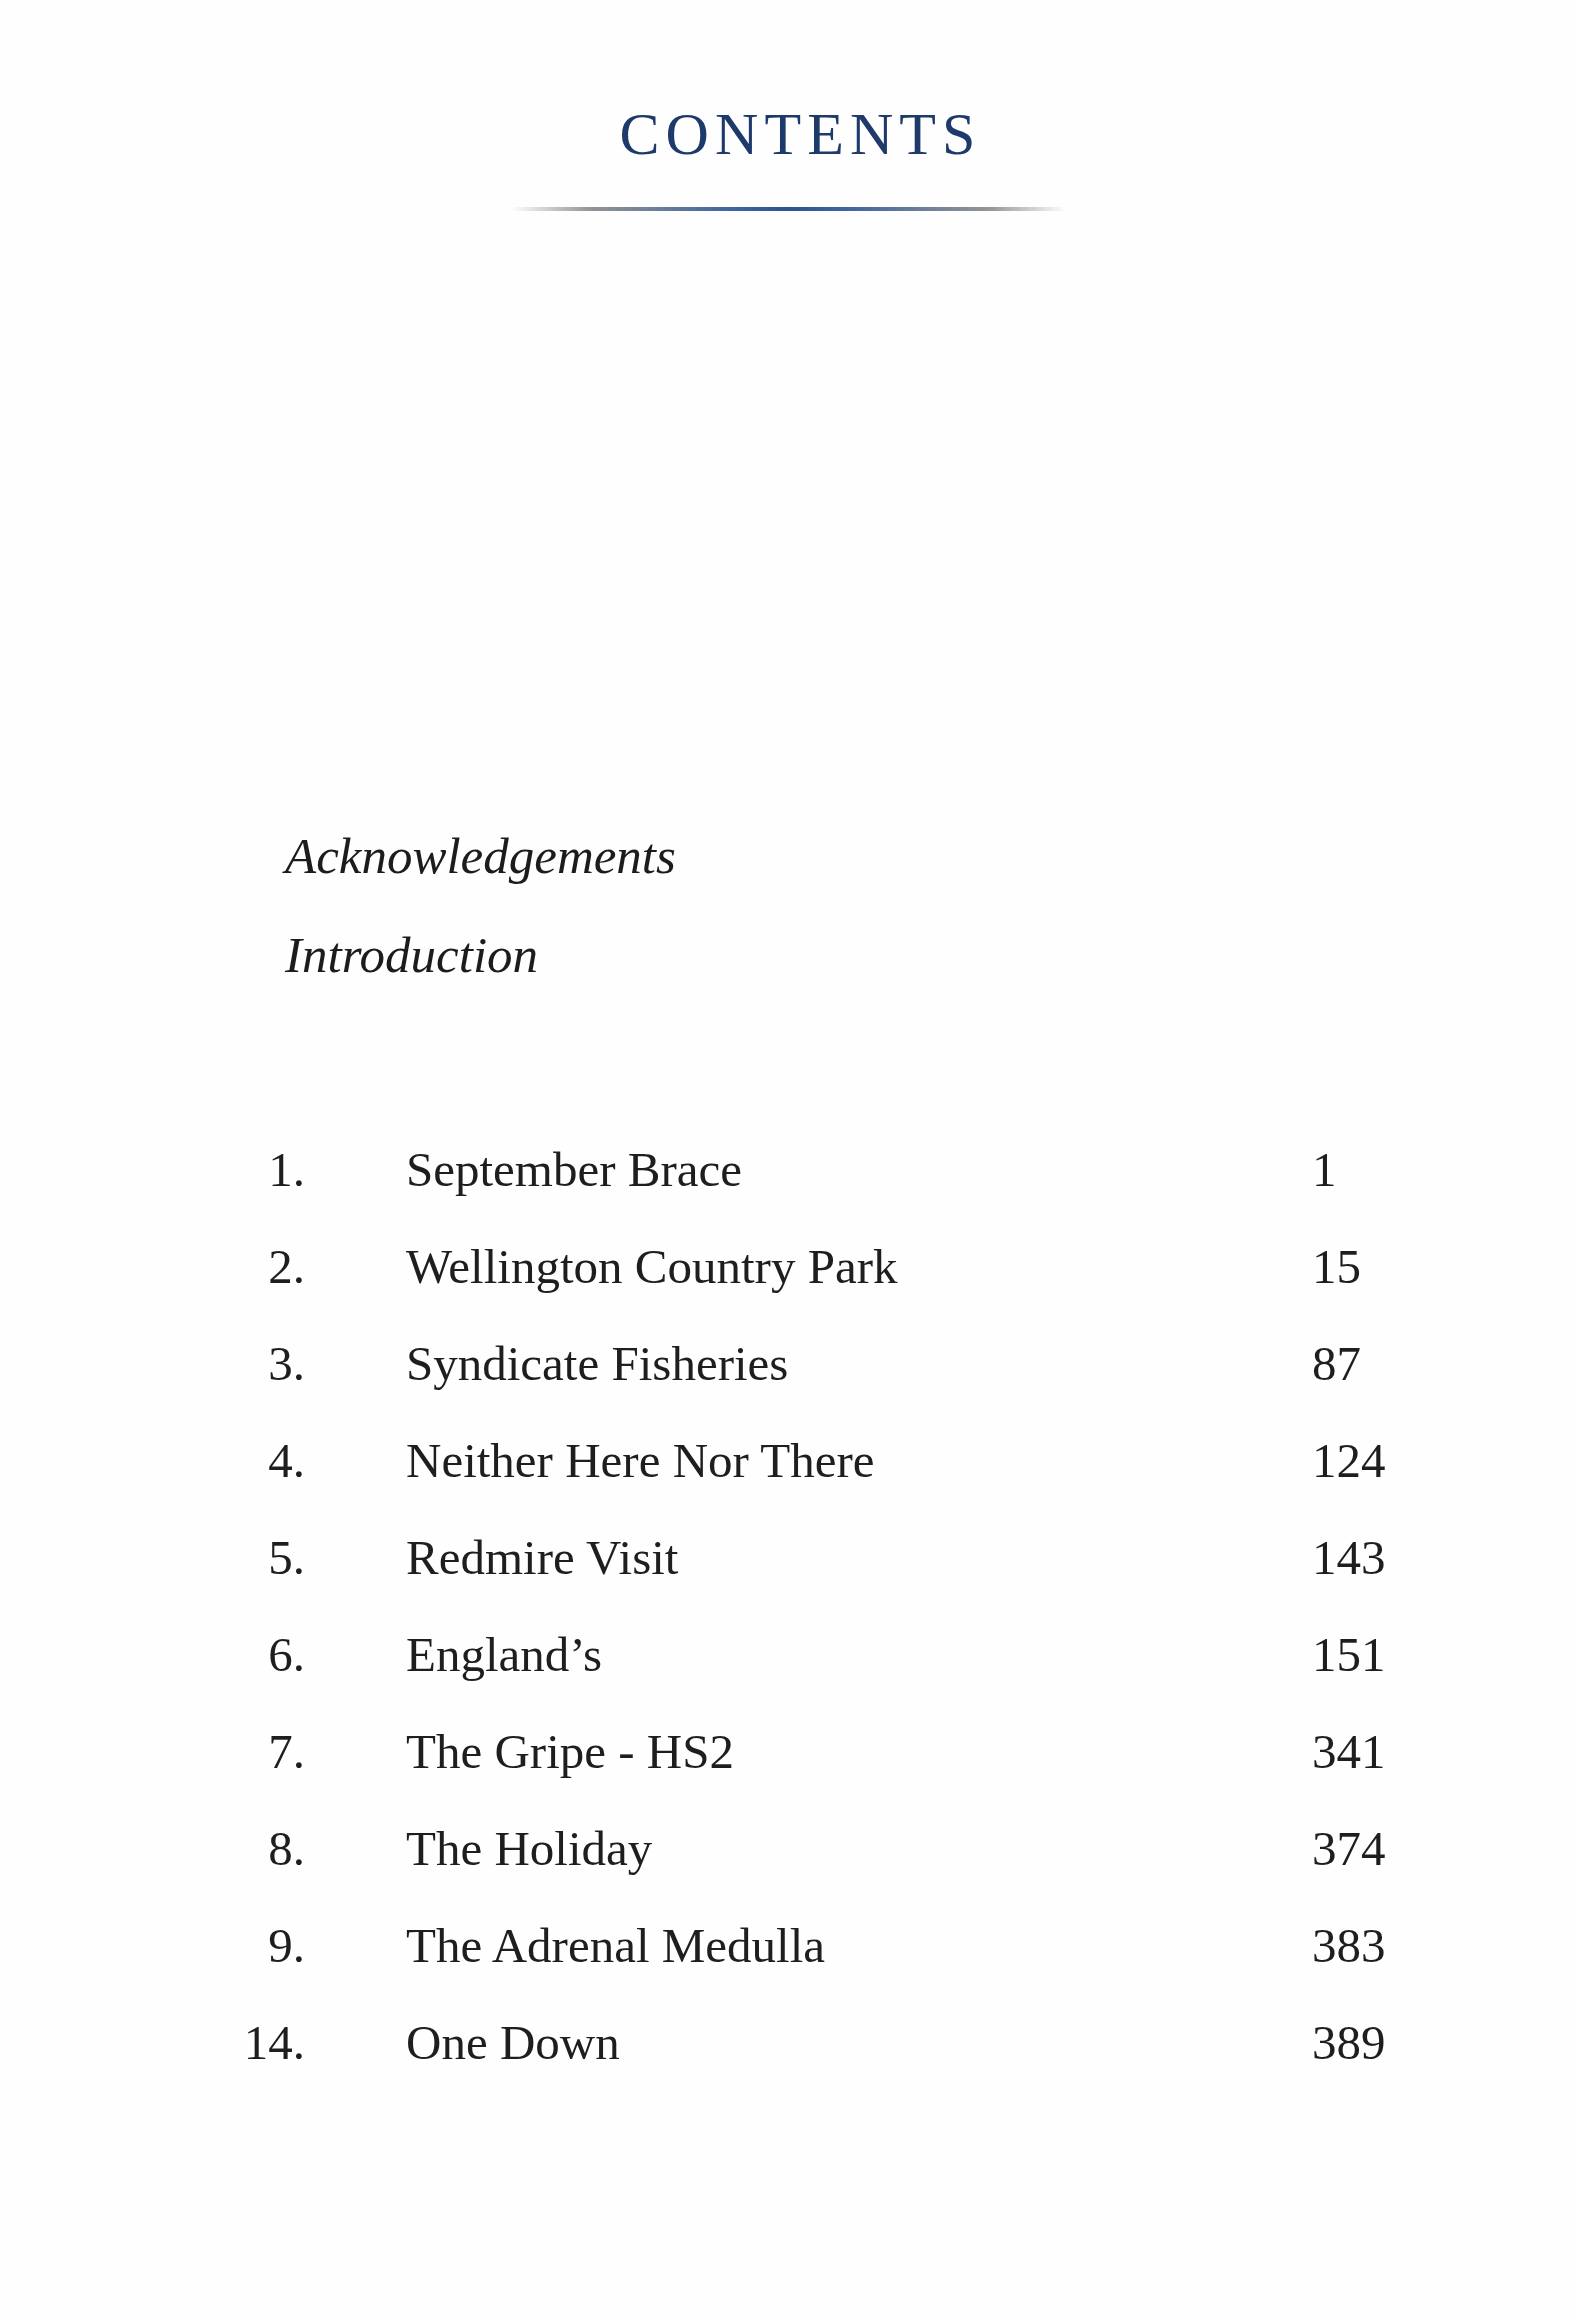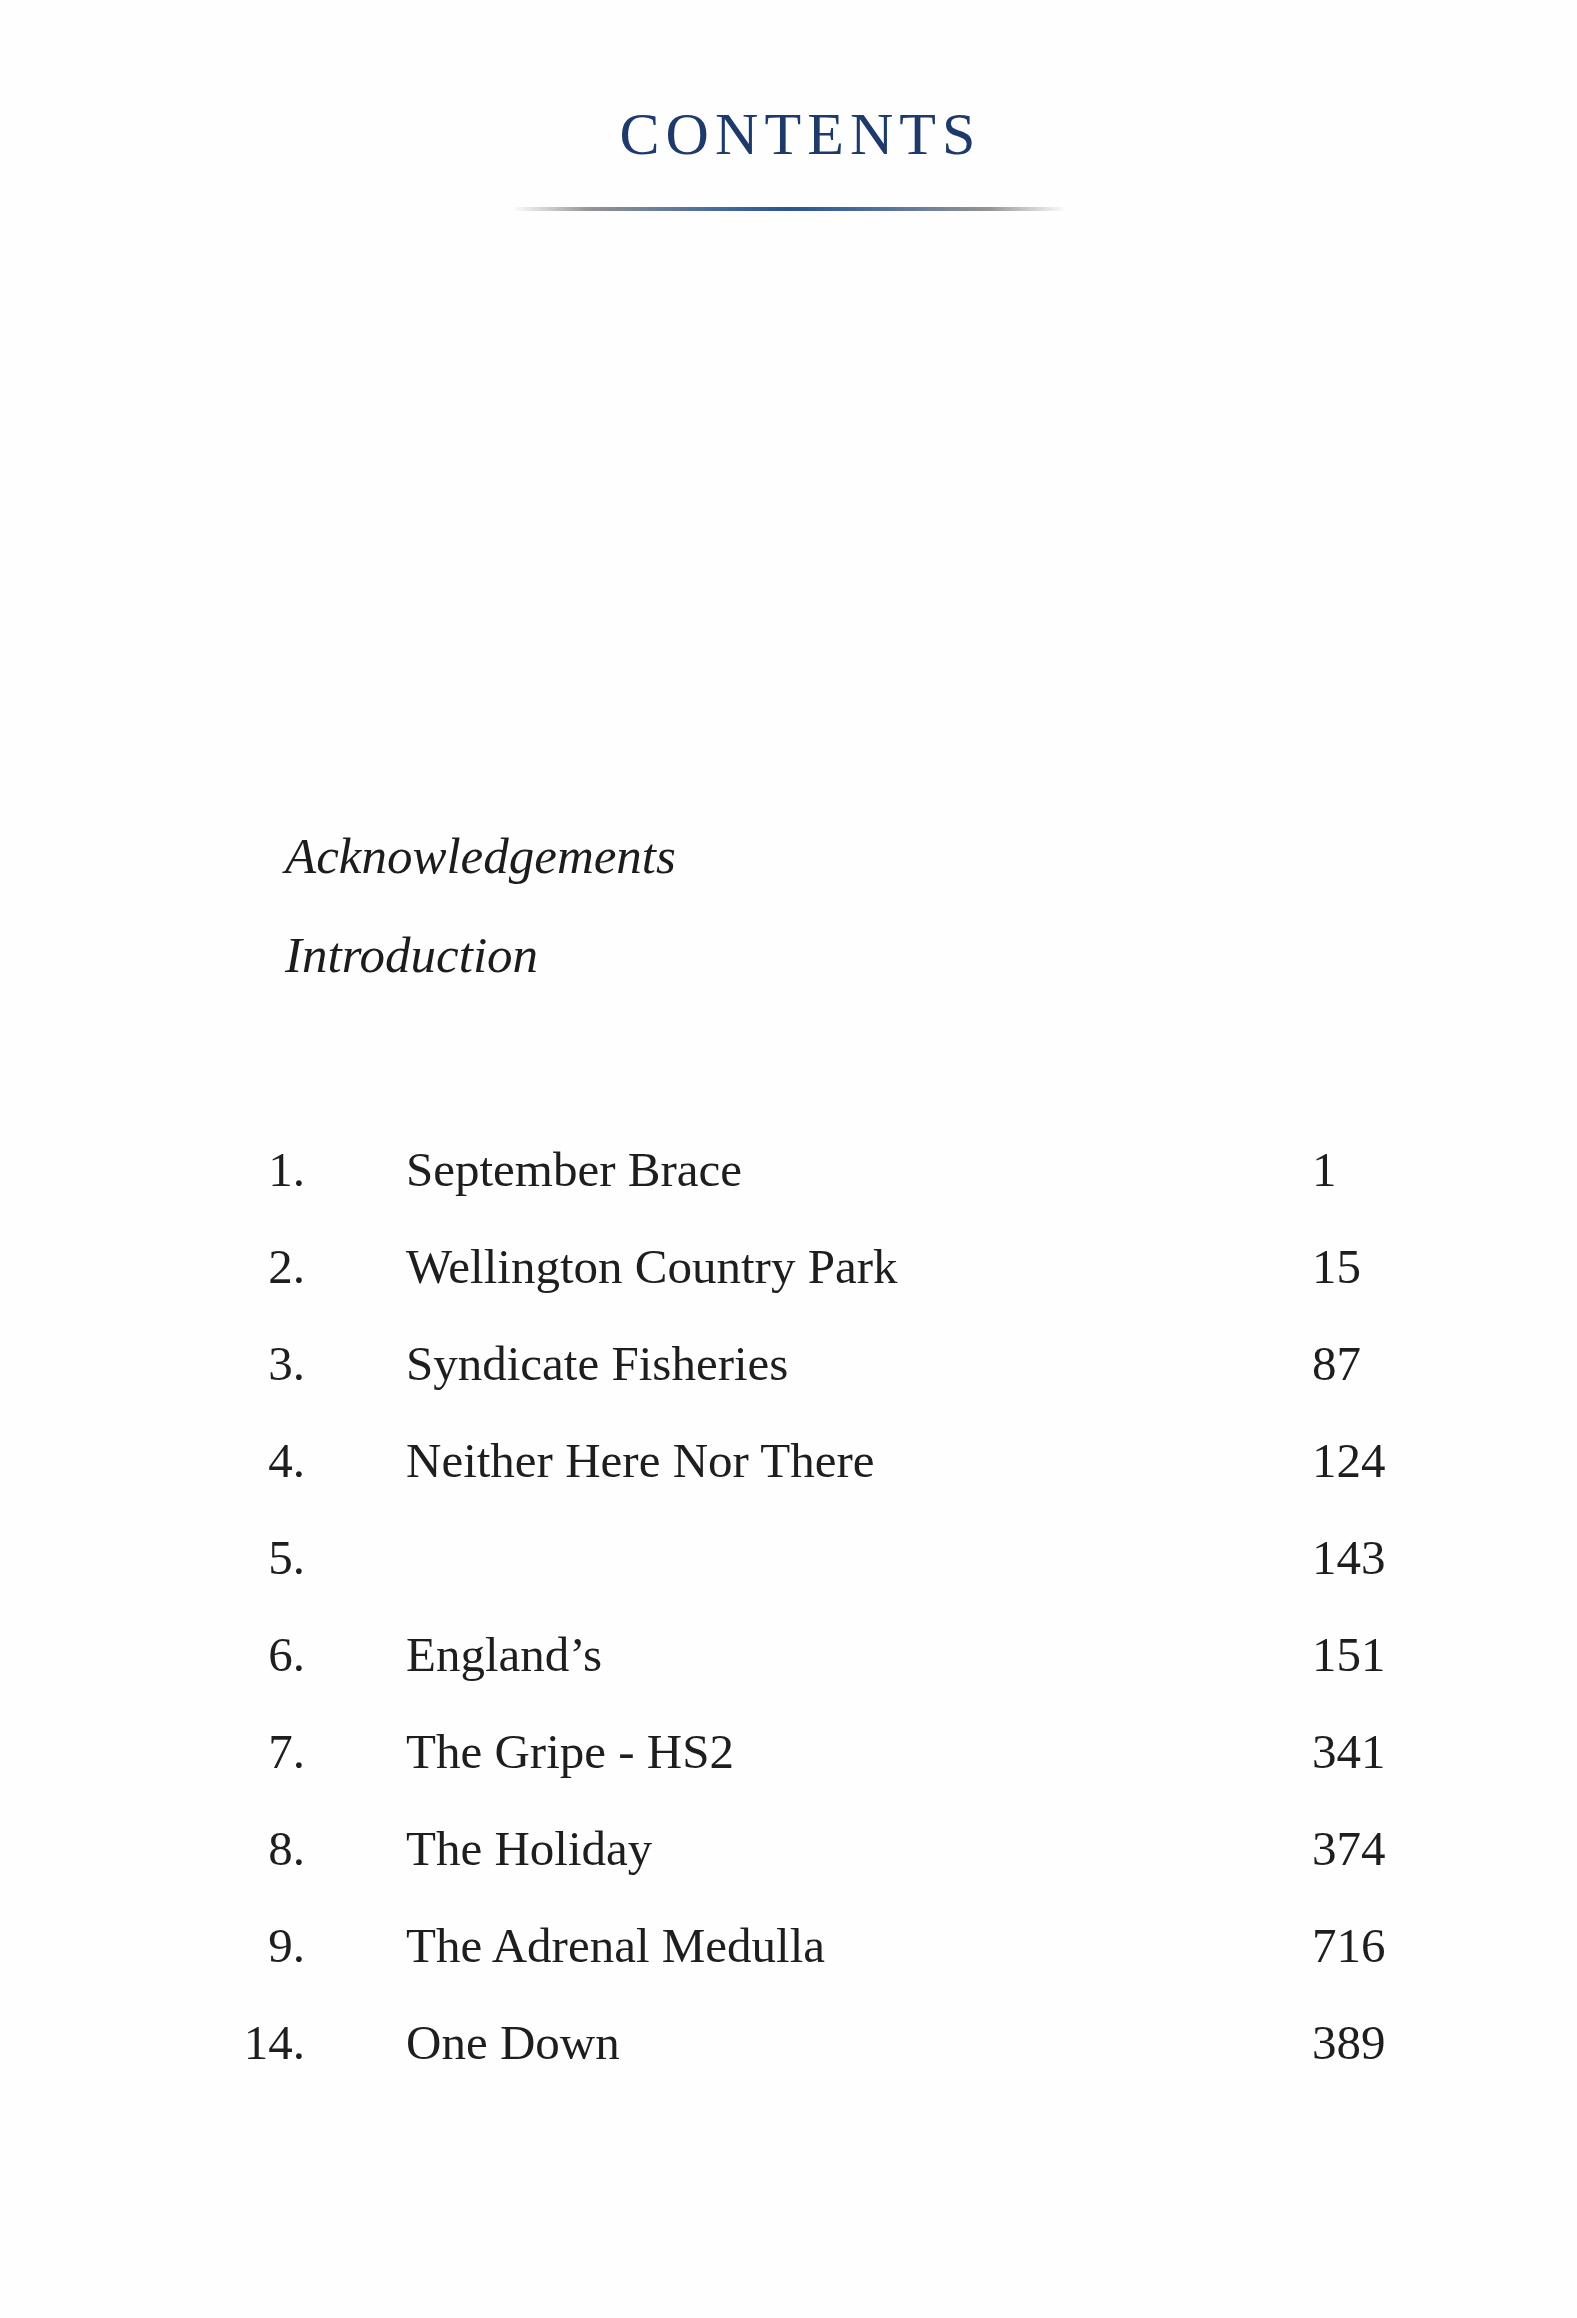--- a/index.html
+++ b/index.html
@@ -131,20 +131,21 @@
     </div>
 
     <div class="toc-row">
       <span class="toc-num">4.</span>
       <span class="toc-title">Neither Here Nor There</span>
       <span class="toc-page">124</span>
     </div>
 
     <div class="toc-row">
       <span class="toc-num">5.</span>
+      <span class="toc-title">Redmire Visit</span>
       <span class="toc-page">143</span>
     </div>
 
     <div class="toc-row">
       <span class="toc-num">6.</span>
       <span class="toc-title">England’s</span>
       <span class="toc-page">151</span>
     </div>
 
     <div class="toc-row">
@@ -155,21 +156,21 @@
 
     <div class="toc-row">
       <span class="toc-num">8.</span>
       <span class="toc-title">The Holiday</span>
       <span class="toc-page">374</span>
     </div>
 
     <div class="toc-row">
       <span class="toc-num">9.</span>
       <span class="toc-title">The Adrenal Medulla</span>
-      <span class="toc-page">716</span>
+      <span class="toc-page">383</span>
     </div>
 
     <div class="toc-row">
       <span class="toc-num">14.</span>
       <span class="toc-title">One Down</span>
       <span class="toc-page">389</span>
     </div>
 
 
   </div>

